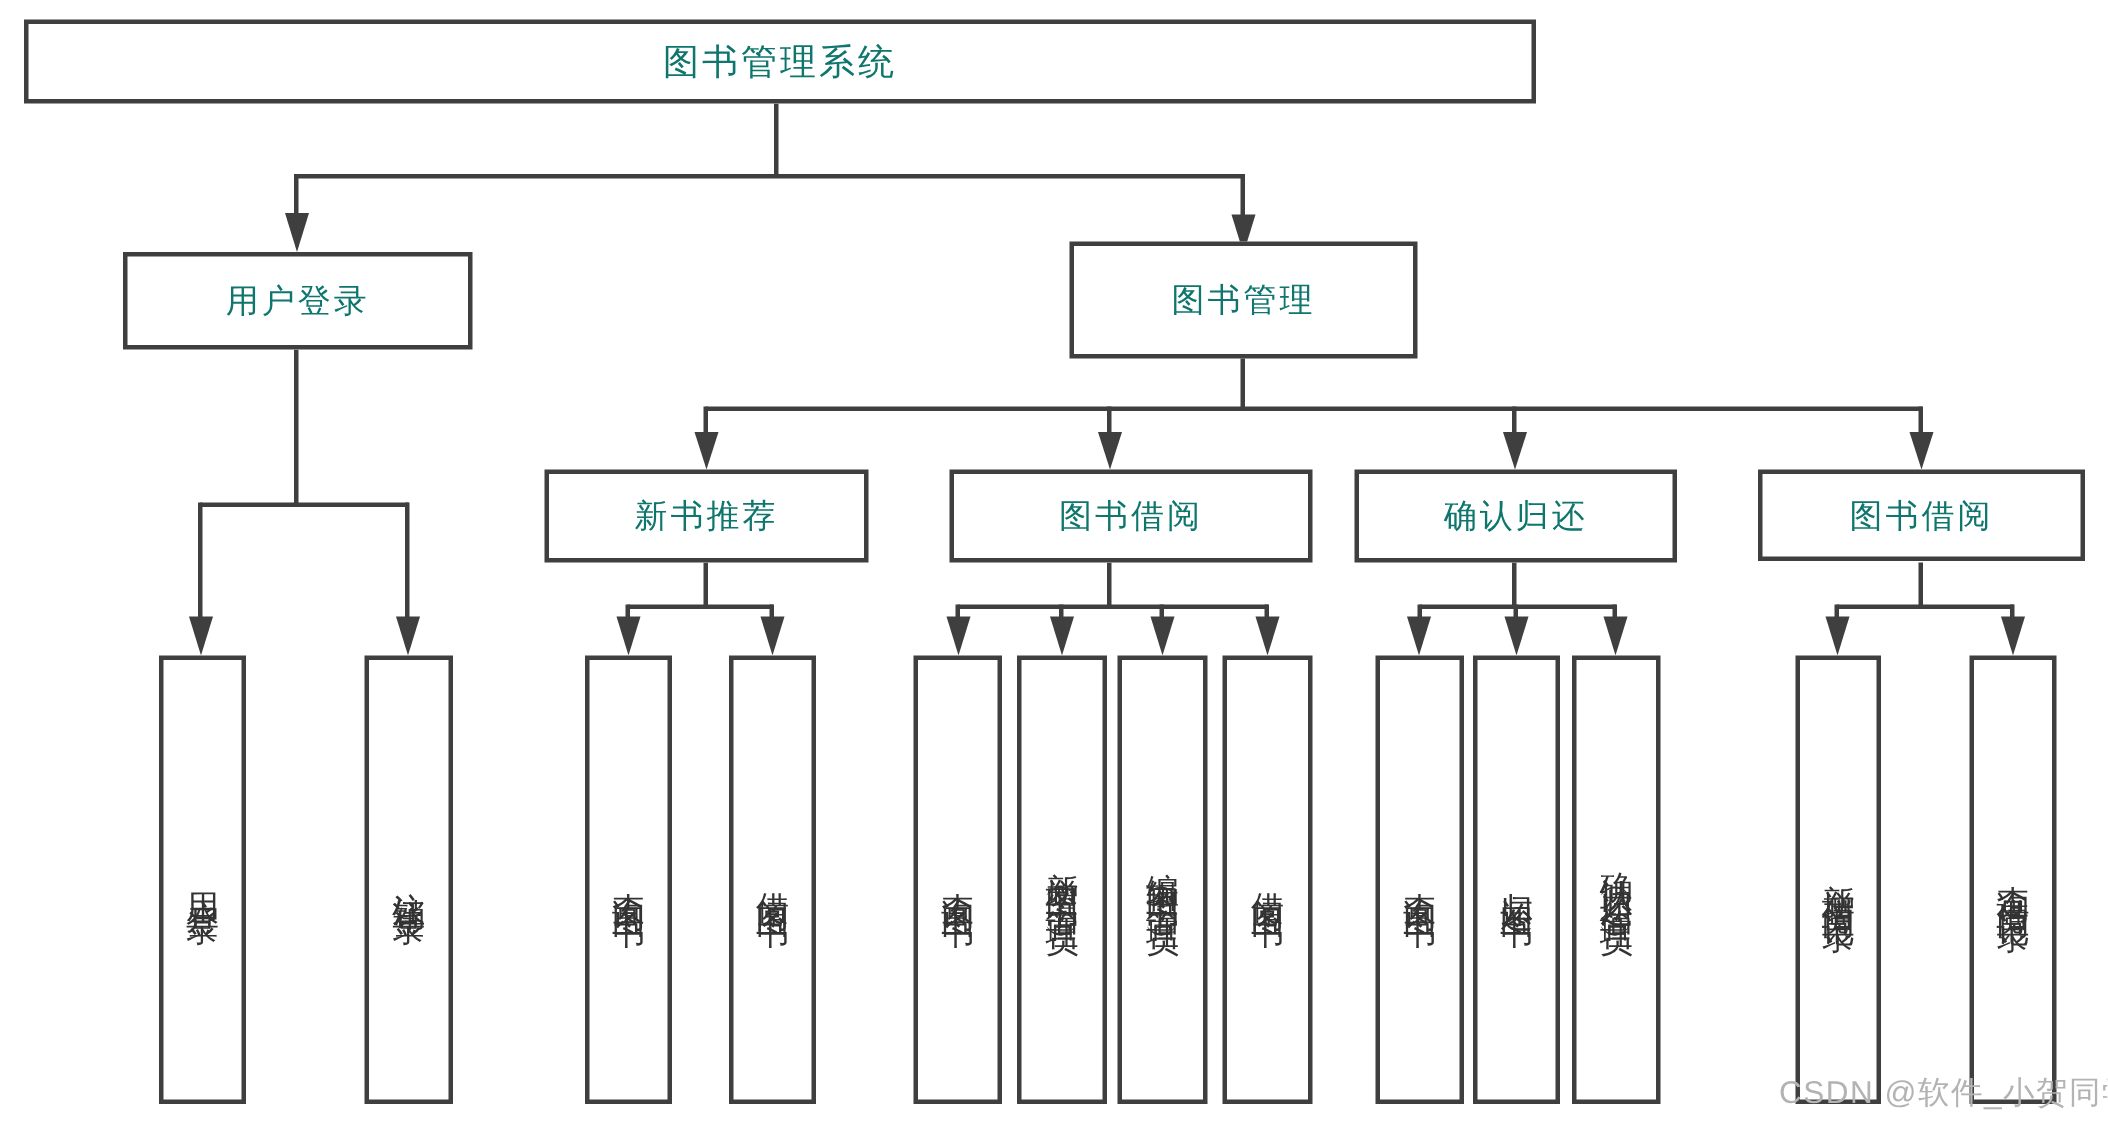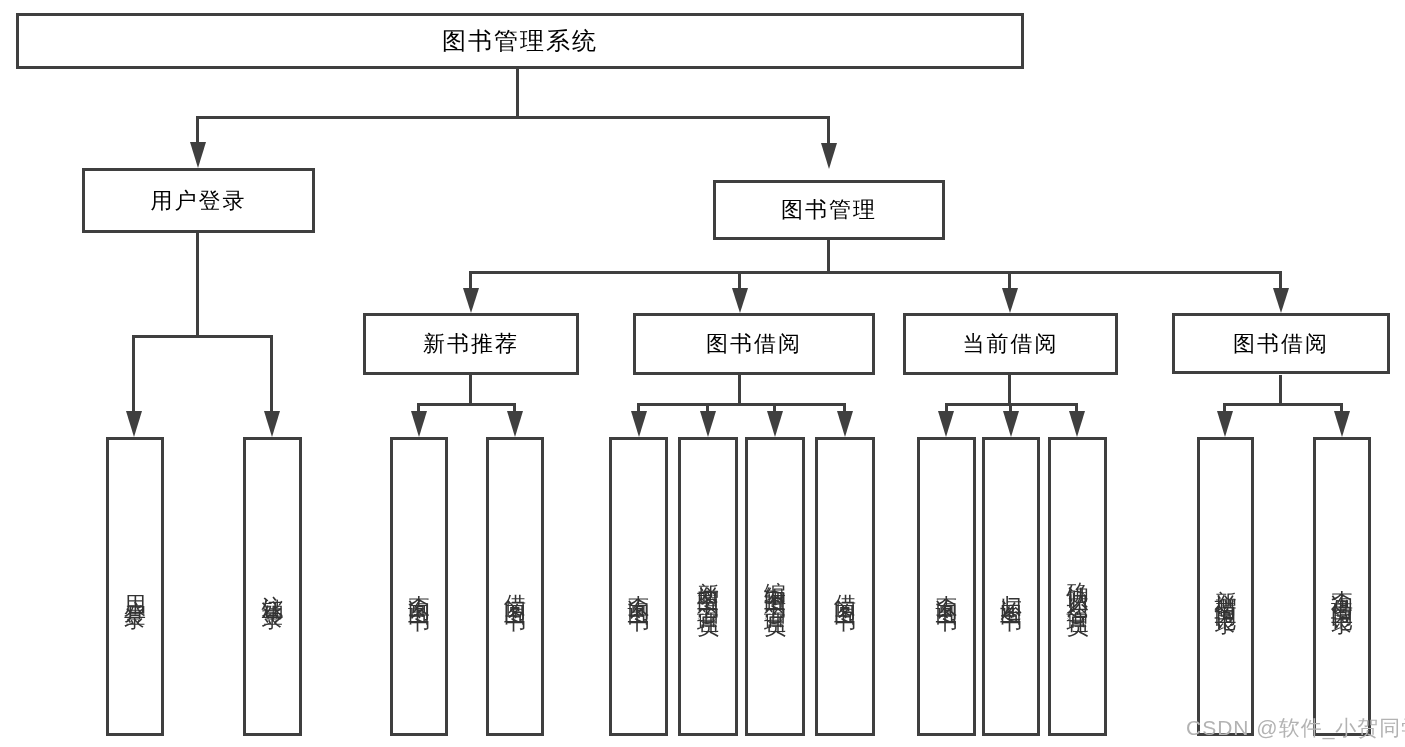--- a/index.html
+++ b/index.html
@@ -4,21 +4,21 @@
 <style>
   html,body{margin:0;padding:0;background:#fff;}
   #canvas{
     position:relative;width:1405px;height:747px;background:#fff;overflow:hidden;
     font-family:"Liberation Sans","DejaVu Sans",sans-serif;color:#333;
   }
   .node{
     position:absolute;box-sizing:border-box;border:3px solid #3f3f3f;background:#fff;
     display:flex;align-items:center;justify-content:center;text-align:center;
   }
-  .hlabel{font-size:22px;color:#000000;letter-spacing:2px;white-space:nowrap;}
+  .hlabel{font-size:22px;color:#0f766e;letter-spacing:2px;white-space:nowrap;}
   .root .hlabel{font-size:24px;}
   .vbox .vlabel{
     writing-mode:vertical-rl;text-orientation:mixed;
     font-size:22px;letter-spacing:5px;line-height:1;color:#333;white-space:nowrap;
   }
   #connectors{position:absolute;left:0;top:0;width:1405px;height:747px;}
   #watermark{
     position:absolute;left:1186px;top:714px;font-size:21px;color:#b3b3b3;
     letter-spacing:1px;white-space:nowrap;
   }
@@ -101,32 +101,32 @@
     </g>
   </svg>
 
   <div class="node root" style="left:16px;top:13px;width:1008px;height:56px">
     <span class="hlabel">图书管理系统</span>
   </div>
 
   <div class="node" style="left:82px;top:168px;width:233px;height:65px">
     <span class="hlabel">用户登录</span>
   </div>
-  <div class="node" style="left:713px;top:180px;width:232px;height:60px">
+  <div class="node" style="left:713px;top:161px;width:232px;height:78px">
     <span class="hlabel">图书管理</span>
   </div>
 
   <div class="node" style="left:363px;top:313px;width:216px;height:62px">
     <span class="hlabel">新书推荐</span>
   </div>
   <div class="node" style="left:633px;top:313px;width:242px;height:62px">
     <span class="hlabel">图书借阅</span>
   </div>
   <div class="node" style="left:903px;top:313px;width:215px;height:62px">
-    <span class="hlabel">当前借阅</span>
+    <span class="hlabel">确认归还</span>
   </div>
   <div class="node" style="left:1172px;top:313px;width:218px;height:61px">
     <span class="hlabel">图书借阅</span>
   </div>
 
   <div class="node vbox" style="left:106px;top:437px;width:58px;height:299px">
     <span class="vlabel">用户登录</span>
   </div>
   <div class="node vbox" style="left:243px;top:437px;width:59px;height:299px">
     <span class="vlabel">注销登录</span>

